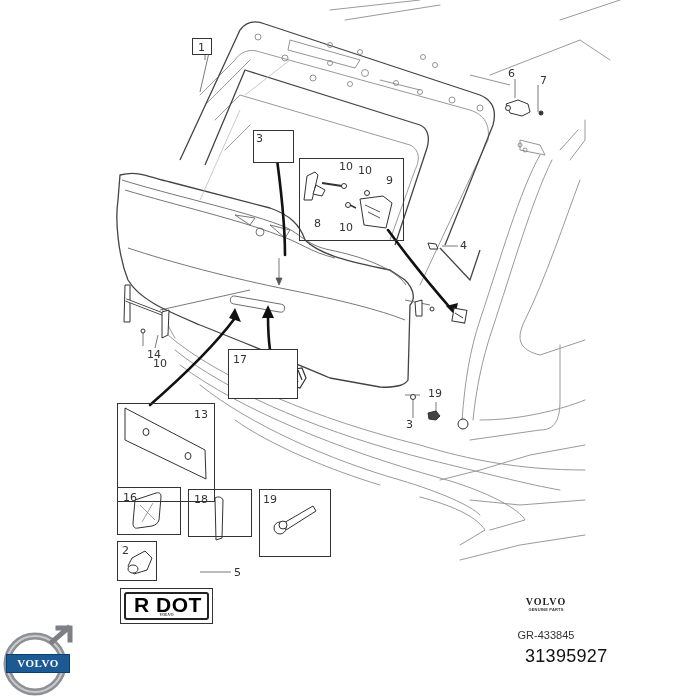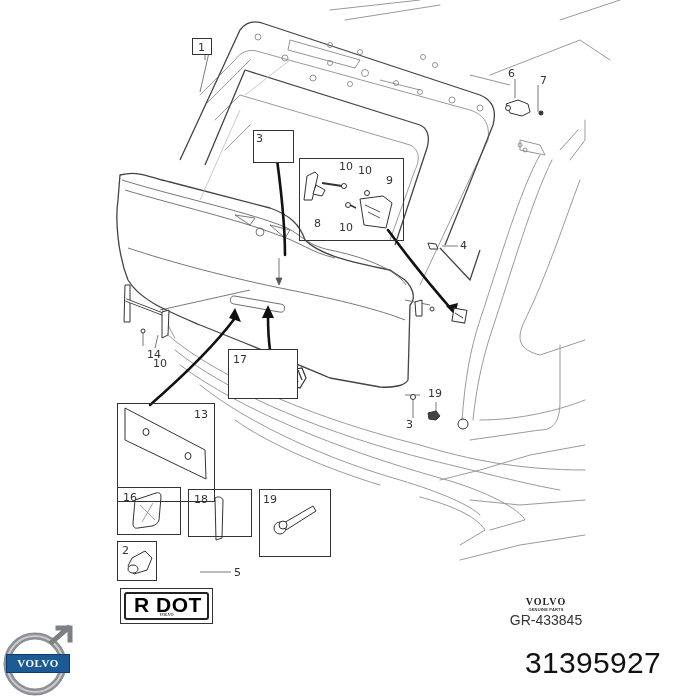--- a/index.html
+++ b/index.html
@@ -9,22 +9,22 @@
   .box { position:absolute; border:1.6px solid #333; background:#fff; box-sizing:border-box; }
   .box .num { position:absolute; left:5px; top:3px; font-size:11px; color:#333; font-family:"DejaVu Sans", sans-serif; }
   .box .num.right { left:auto; right:8px; top:6px; }
   .rdot { position:absolute; left:120px; top:588px; width:93px; height:36px; border:1.5px solid #333; box-sizing:border-box; background:#fff; }
   .rdot .inner { position:absolute; left:3px; top:3px; right:3px; bottom:3px; border:2px solid #222; border-radius:3px; }
   .rdot .big { position:absolute; left:8px; top:-1px; font-size:21px; font-weight:bold; color:#000000; letter-spacing:0.5px; font-family:"Liberation Sans", sans-serif; }
   .rdot .small { position:absolute; left:0; right:0; bottom:1px; text-align:center; font-size:4px; font-weight:bold; color:#222; font-family:"Liberation Serif", serif; }
   .brand-stamp { position:absolute; left:508px; top:596px; width:76px; text-align:center; }
   .brand-stamp .b1 { font-family:"Liberation Serif", serif; font-weight:bold; font-size:10px; letter-spacing:1px; color:#222; }
   .brand-stamp .b2 { font-size:4px; font-weight:bold; color:#333; margin-top:0px; letter-spacing:0.2px; }
-  .brand-stamp .b3 { font-size:14px; color:#333; margin-top:0; }
-  .part-number { position:absolute; left:525px; top:646px; font-size:30px; color:#111; font-family:"Liberation Sans", sans-serif; letter-spacing:0.3px; }
+  .brand-stamp .b3 { font-size:11px; color:#333; margin-top:17px; }
+  .part-number { position:absolute; left:525px; top:646px; font-size:18px; color:#111; font-family:"Liberation Sans", sans-serif; letter-spacing:0.3px; }
   .logo-text { position:absolute; left:6px; top:654px; width:62px; height:17px; background:#1c5a93; color:#fff; font-family:"Liberation Serif", serif; font-weight:bold; font-size:11px; text-align:center; line-height:17px; letter-spacing:0.5px; border:1px solid #0e3f6e; }
 </style>
 </head>
 <body>
 
 <svg id="diagram" viewBox="0 0 700 700" xmlns="http://www.w3.org/2000/svg">
   <g fill="none" stroke="#9a9a9a" stroke-width="1" stroke-linejoin="round" stroke-linecap="round">
 
     <path d="M330 10 L420 0"></path>
     <path d="M345 20 L440 5"></path>

